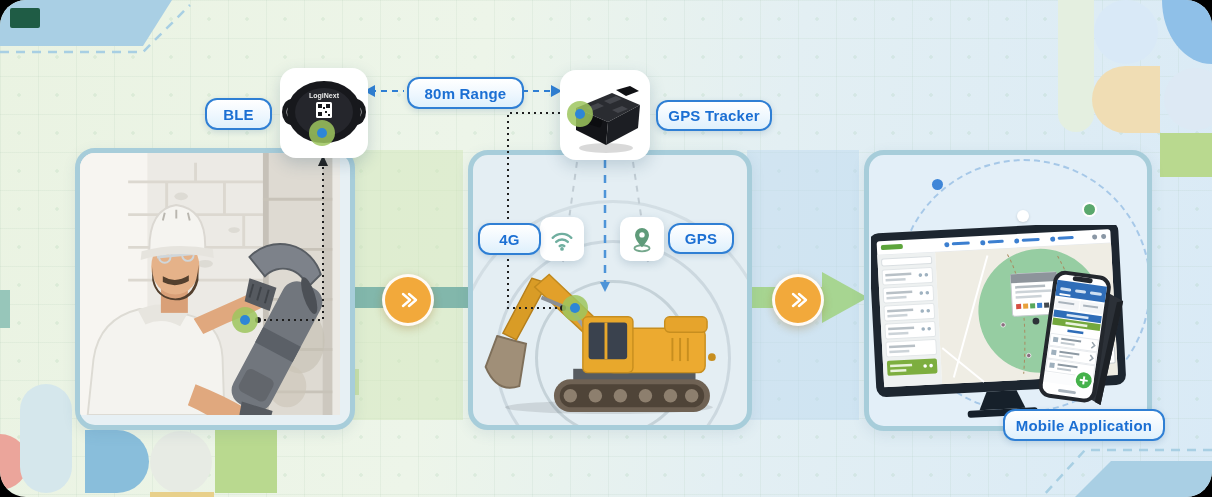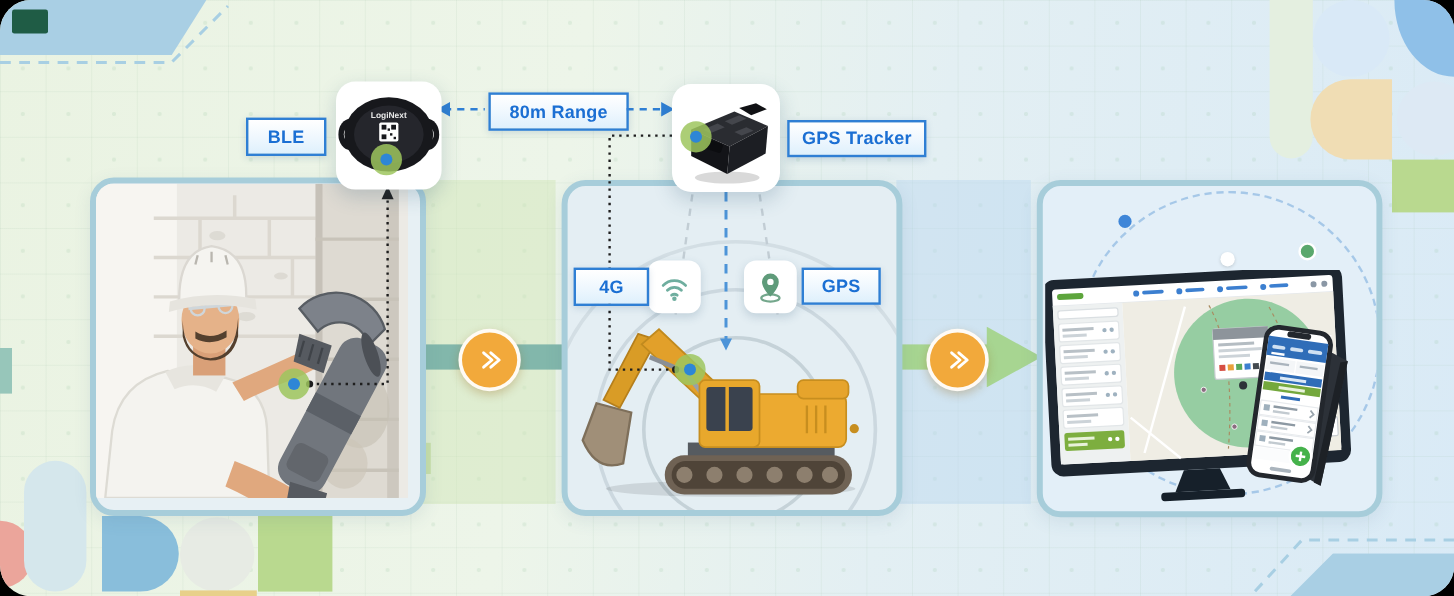--- a/index.html
+++ b/index.html
@@ -11,21 +11,21 @@
       linear-gradient(rgba(140,180,150,.10) 1px,transparent 1px),
       linear-gradient(90deg,rgba(140,180,150,.10) 1px,transparent 1px),
       radial-gradient(circle,rgba(140,190,150,.16) 1.5px,transparent 2px);
     background-size:38px 38px;pointer-events:none;}
   .abs{position:absolute;}
   
   .panel{position:absolute;border:5px solid #a7cdda;border-radius:20px;overflow:hidden;
     box-shadow:0 4px 14px rgba(60,100,130,.10);z-index:2;background:#e7f0f4;}
   
   .label{position:absolute;display:flex;align-items:center;justify-content:center;
-    border:2px solid #2f7fd4;border-radius:0;
+    border:2px solid #2f7fd4;border-radius:12px;
     background:linear-gradient(180deg,#ffffff 0%,#eef7fe 55%,#def0fc 100%);
     color:#1b6fd3;font-weight:700;font-size:15px;letter-spacing:.2px;
     box-shadow:0 2px 6px rgba(40,90,140,.18);z-index:7;}
   .label span{position:absolute;width:0;height:0;border:6px solid transparent;}
   .tri-right{left:100%;top:50%;margin-top:-6px;border-left:9px solid #2f7fd4;}
   .tri-left{right:100%;top:50%;margin-top:-6px;border-right:9px solid #2f7fd4;}
   .tri-down{top:100%;border:7px solid transparent;border-top:10px solid #2f7fd4;}
   .tri-up{bottom:100%;border:7px solid transparent;border-bottom:10px solid #2f7fd4;}
   
   .device-card{position:absolute;background:#fff;border-radius:16px;
@@ -453,20 +453,24 @@
     <span class="tri-left"></span>
   </div>
   <div class="label" style="left:478px;top:223px;width:59px;height:28px;">
     <b>4G</b>
     <span class="tri-right"></span>
   </div>
   <div class="label" style="left:668px;top:223px;width:62px;height:27px;">
     <b>GPS</b>
     <span class="tri-left"></span>
   </div>
+  <div class="label" style="left:1003px;top:409px;width:158px;height:28px;">
+    <b>Mobile Application</b>
+    <span class="tri-up" style="left:64px;"></span>
+  </div>
 
   <div class="jump" style="left:382px;top:274px;">
     <svg viewBox="0 0 24 24" width="24" height="24" fill="none" stroke="#fff" stroke-width="2.4" stroke-linecap="round" stroke-linejoin="round">
       <polyline points="7,6 14,12 7,18"></polyline>
         <polyline points="13,6 20,12 13,18"></polyline>
     </svg>
   </div>
   <div class="jump" style="left:772px;top:274px;">
     <svg viewBox="0 0 24 24" width="24" height="24" fill="none" stroke="#fff" stroke-width="2.4" stroke-linecap="round" stroke-linejoin="round">
       <polyline points="7,6 14,12 7,18"></polyline>

